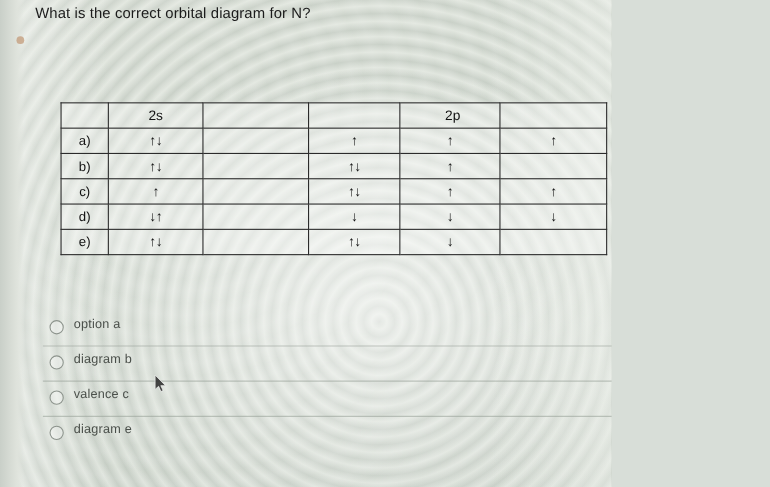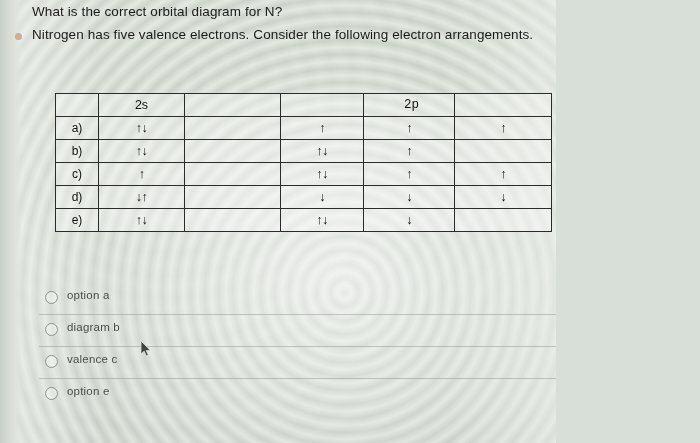--- a/index.html
+++ b/index.html
@@ -111,21 +111,20 @@
   }
   td.c1 { width: 85px; }
   td.c2 { width: 95px; }
   td.c3 { width: 82px; }
   td.c4 { width: 85px; }
   td.c5 { width: 96px; }
   .hdr-left {
     text-align: left;
     padding-left: 5px !important;
     font-size: 12.5px;
-    font-family: Liberation Mono, monospace;
   }
   .hdr-row td { height: 26px; margin-left: 30px; }
   .arrows {
     font-size: 13px;
     letter-spacing: -0.5px;
     line-height: 1;
   }
 
   
   .options {
@@ -171,21 +170,20 @@
 </style>
 </head>
 <body>
 
 <div id="page">
 
   <div class="left-edge"></div>
   <div class="edge-dot"></div>
 
   <div class="q-title layer">What is the correct orbital diagram for N?</div>
-  <div class="q-sub layer">Nitrogen has five valence electrons. Consider the following electron arrangements.</div>
 
   <div class="tbl-wrap">
     <table class="orbital">
       <tbody>
         <tr class="hdr-row">
           <td class="lbl"></td>
           <td class="c1">2s</td>
           <td class="c2"></td>
           <td class="c3"></td>
           <td class="c4 hdr-left">2p</td>
@@ -248,21 +246,21 @@
     <div class="opt-row">
       <span class="radio"></span>
       <span class="opt-label">diagram b</span>
     </div>
     <div class="opt-row">
       <span class="radio"></span>
       <span class="opt-label">valence c</span>
     </div>
     <div class="opt-row">
       <span class="radio"></span>
-      <span class="opt-label">option e</span>
+      <span class="opt-label">diagram e</span>
     </div>
   </div>
 
   <svg class="cursor" viewBox="0 0 12 16">
     <path d="M1 0 L1 13 L4.2 10.2 L6.3 15 L8.3 14 L6.2 9.6 L10.5 9.6 Z" fill="#2a2a2a" stroke="#f2f2f2" stroke-width="0.7"></path>
   </svg>
 
 </div>
 
 </body></html>

